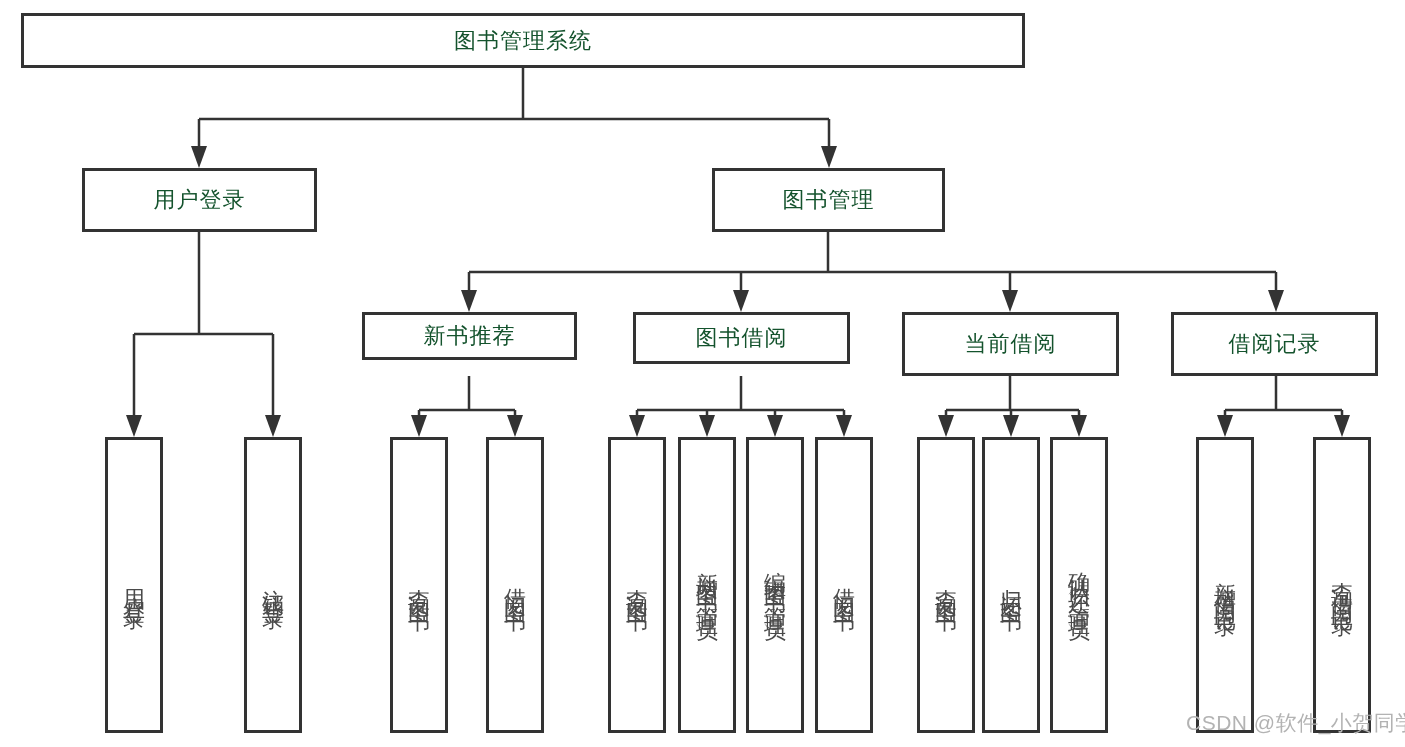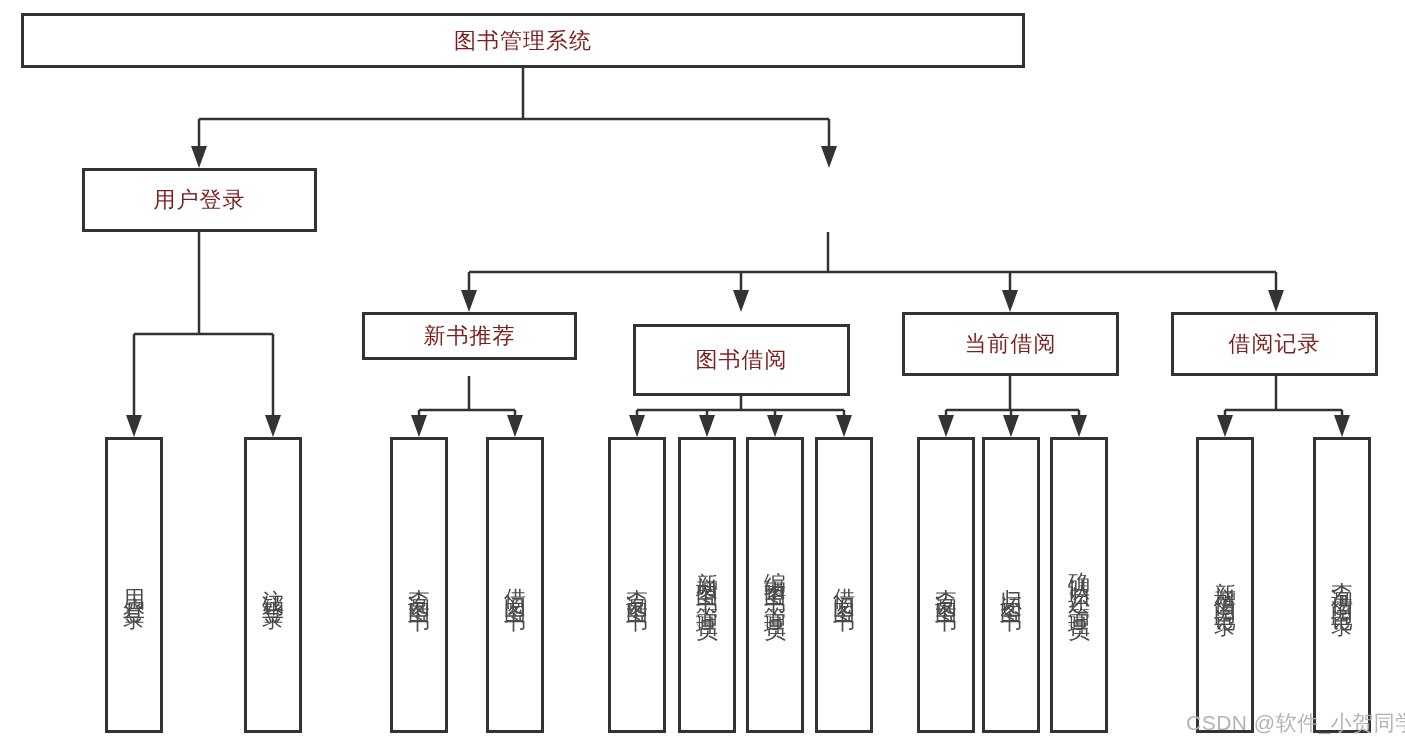--- a/index.html
+++ b/index.html
@@ -13,21 +13,21 @@
   #connector-layer {
     position:absolute; left:0; top:0; width:1405px; height:747px;
     z-index:1;
   }
   .hbox {
     position:absolute;
     box-sizing:border-box;
     border:3px solid #333333;
     background:#ffffff;
     display:flex; align-items:center; justify-content:center;
-    font-size:22px; color:#7f1d1d;
+    font-size:22px; color:#14532d;
     z-index:2;
     letter-spacing:1px;
   }
   .leaf {
     position:absolute;
     box-sizing:border-box;
     width:58px; height:296px;
     border:3px solid #333333;
     background:#ffffff;
     display:flex; align-items:center; justify-content:center;
@@ -88,23 +88,24 @@
     <polygon points="1071,415 1087,415 1079,437"></polygon>
 
     <path d="M1276 376 V410 M1225 410 H1342 M1225 410 V417 M1342 410 V417"></path>
     <polygon points="1217,415 1233,415 1225,437"></polygon>
     <polygon points="1334,415 1350,415 1342,437"></polygon>
   </svg>
 
   <div class="hbox" style="left:21px; top:13px; width:1004px; height:55px;">图书管理系统</div>
 
   <div class="hbox" style="left:82px; top:168px; width:235px; height:64px;">用户登录</div>
+  <div class="hbox" style="left:712px; top:168px; width:233px; height:64px;">图书管理</div>
 
   <div class="hbox" style="left:362px; top:312px; width:215px; height:48px;">新书推荐</div>
-  <div class="hbox" style="left:633px; top:312px; width:217px; height:72px;margin-top:12px;">图书借阅</div>
+  <div class="hbox" style="left:633px; top:312px; width:217px; height:52px;">图书借阅</div>
   <div class="hbox" style="left:902px; top:312px; width:217px; height:64px;">当前借阅</div>
   <div class="hbox" style="left:1171px; top:312px; width:207px; height:64px;">借阅记录</div>
 
   <div class="leaf" style="left:105px; top:437px;">
     <span>用户登录</span>
   </div>
   <div class="leaf" style="left:244px; top:437px;">
     <span>注销登录</span>
   </div>
   <div class="leaf" style="left:390px; top:437px;">

